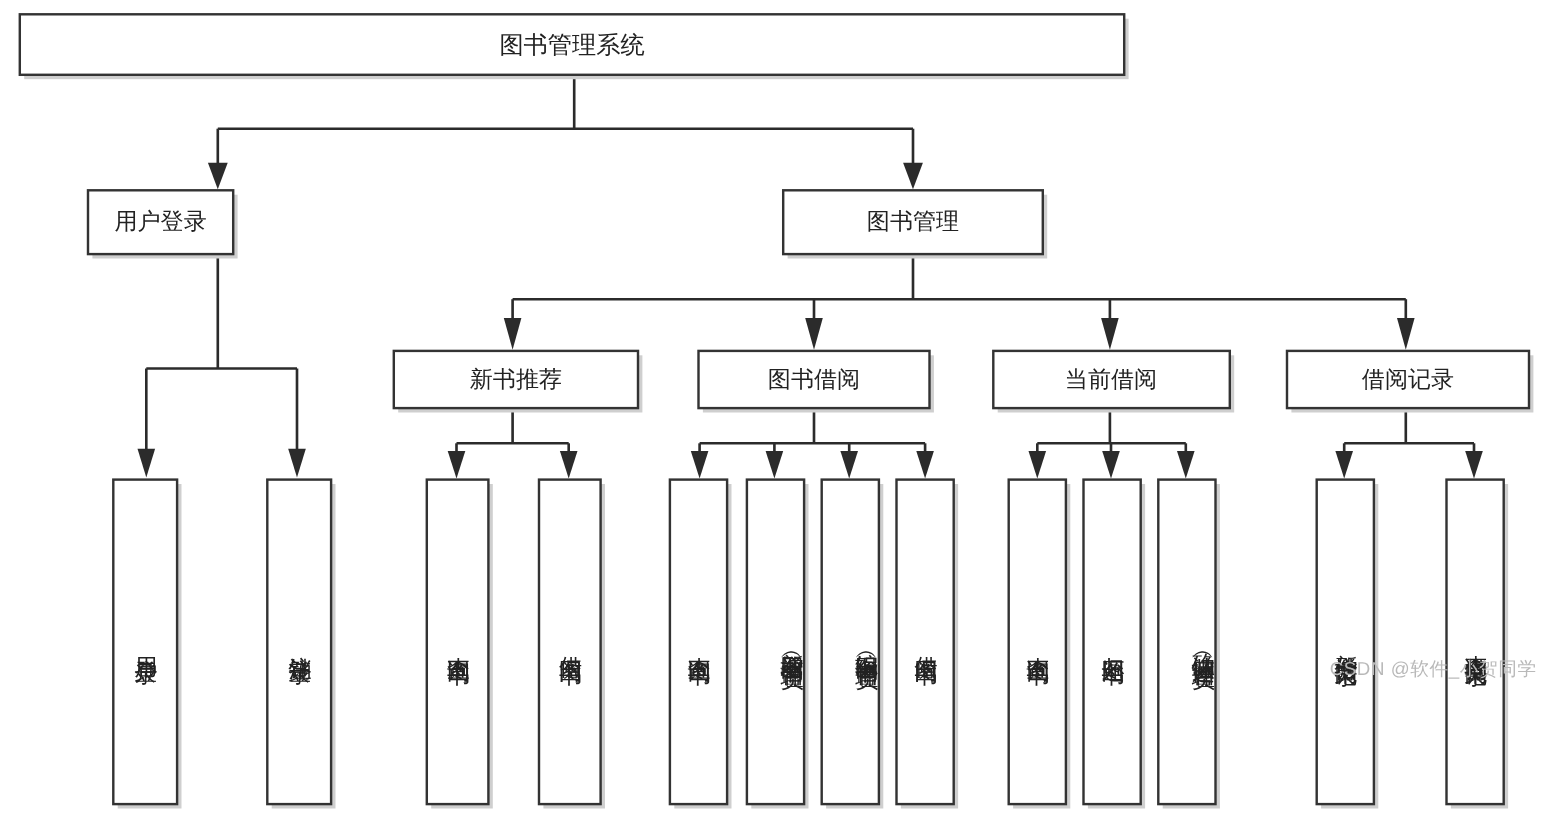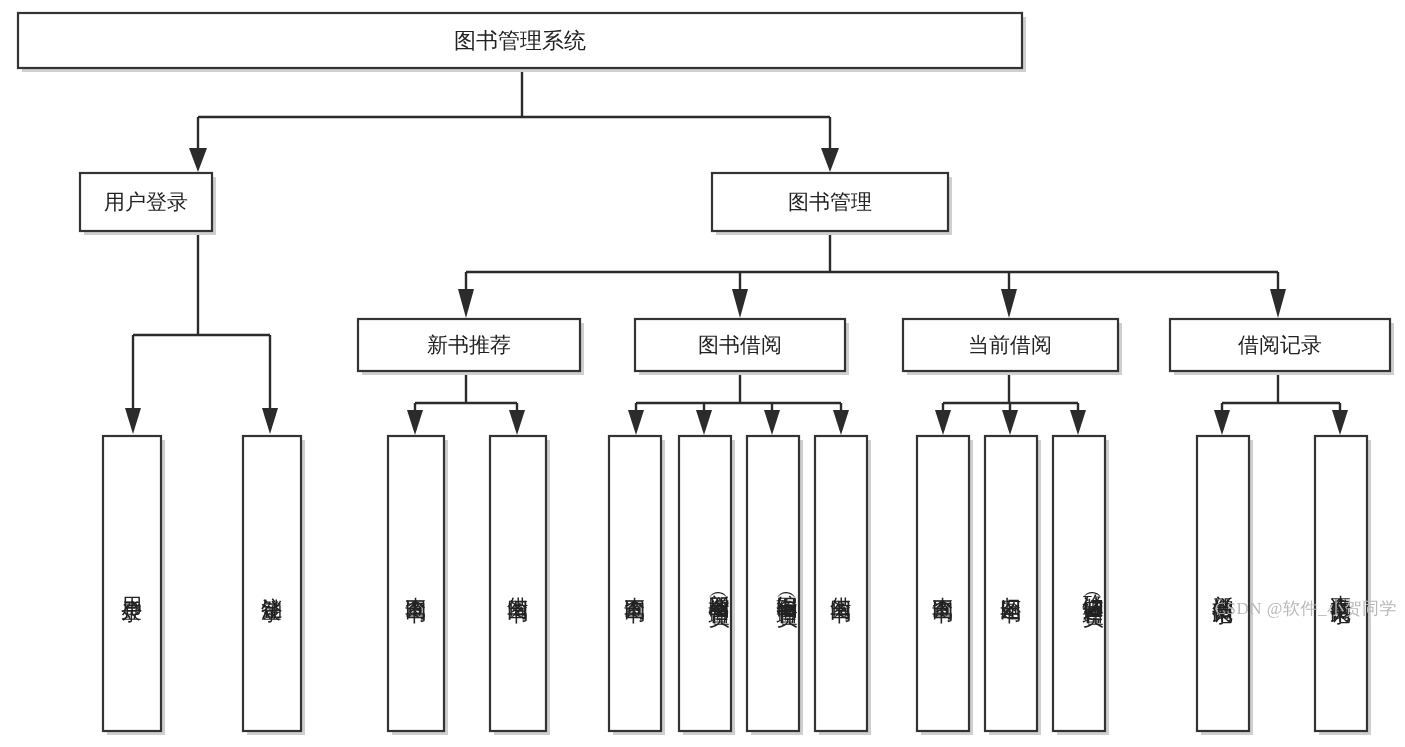--- a/index.html
+++ b/index.html
@@ -71,21 +71,21 @@
     color: #222222;
     letter-spacing: 2px;
     white-space: nowrap;
     text-align: center;
     pointer-events: none;
   }
   #watermark {
     position: absolute;
     right: 8px;
     bottom: 6px;
-    font-family: Liberation Serif, serif;
+    font-family: Liberation Sans, sans-serif;
     font-size: 17px;
     color: #b9b9b9;
     letter-spacing: 0.5px;
     white-space: nowrap;
   }
 </style>
 </head>
 <body>
 
 <div id="diagram-root">

